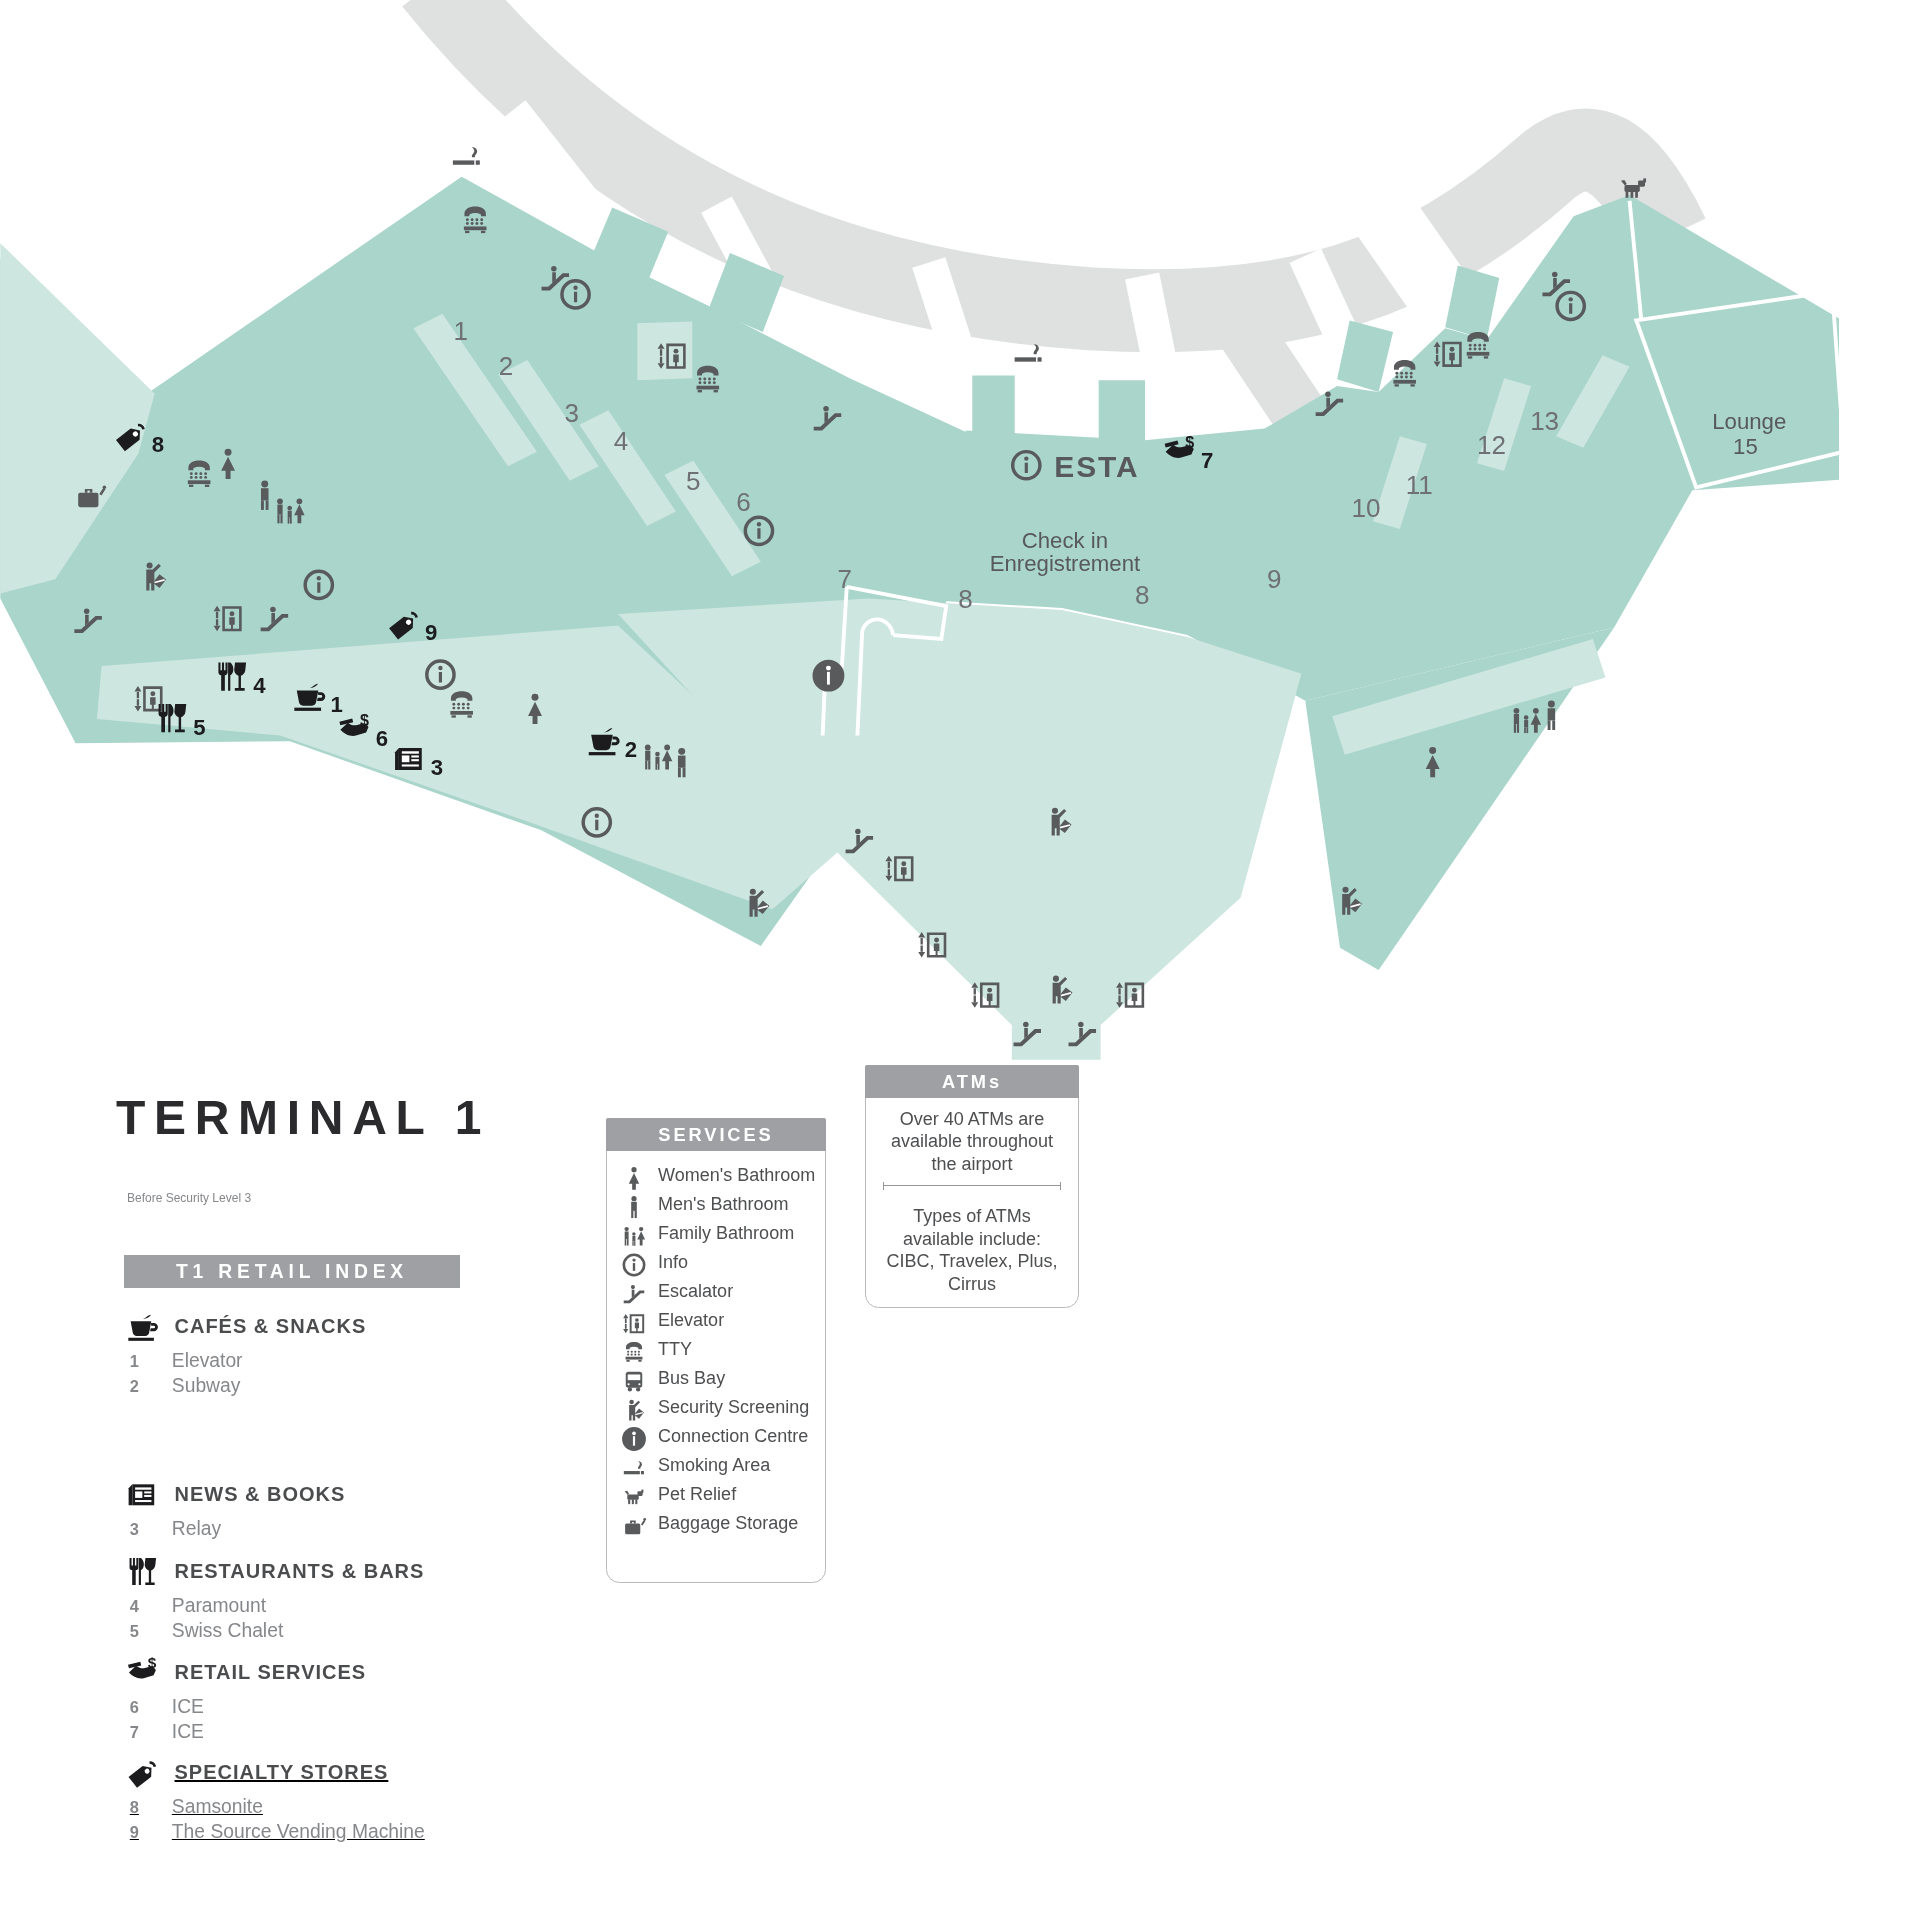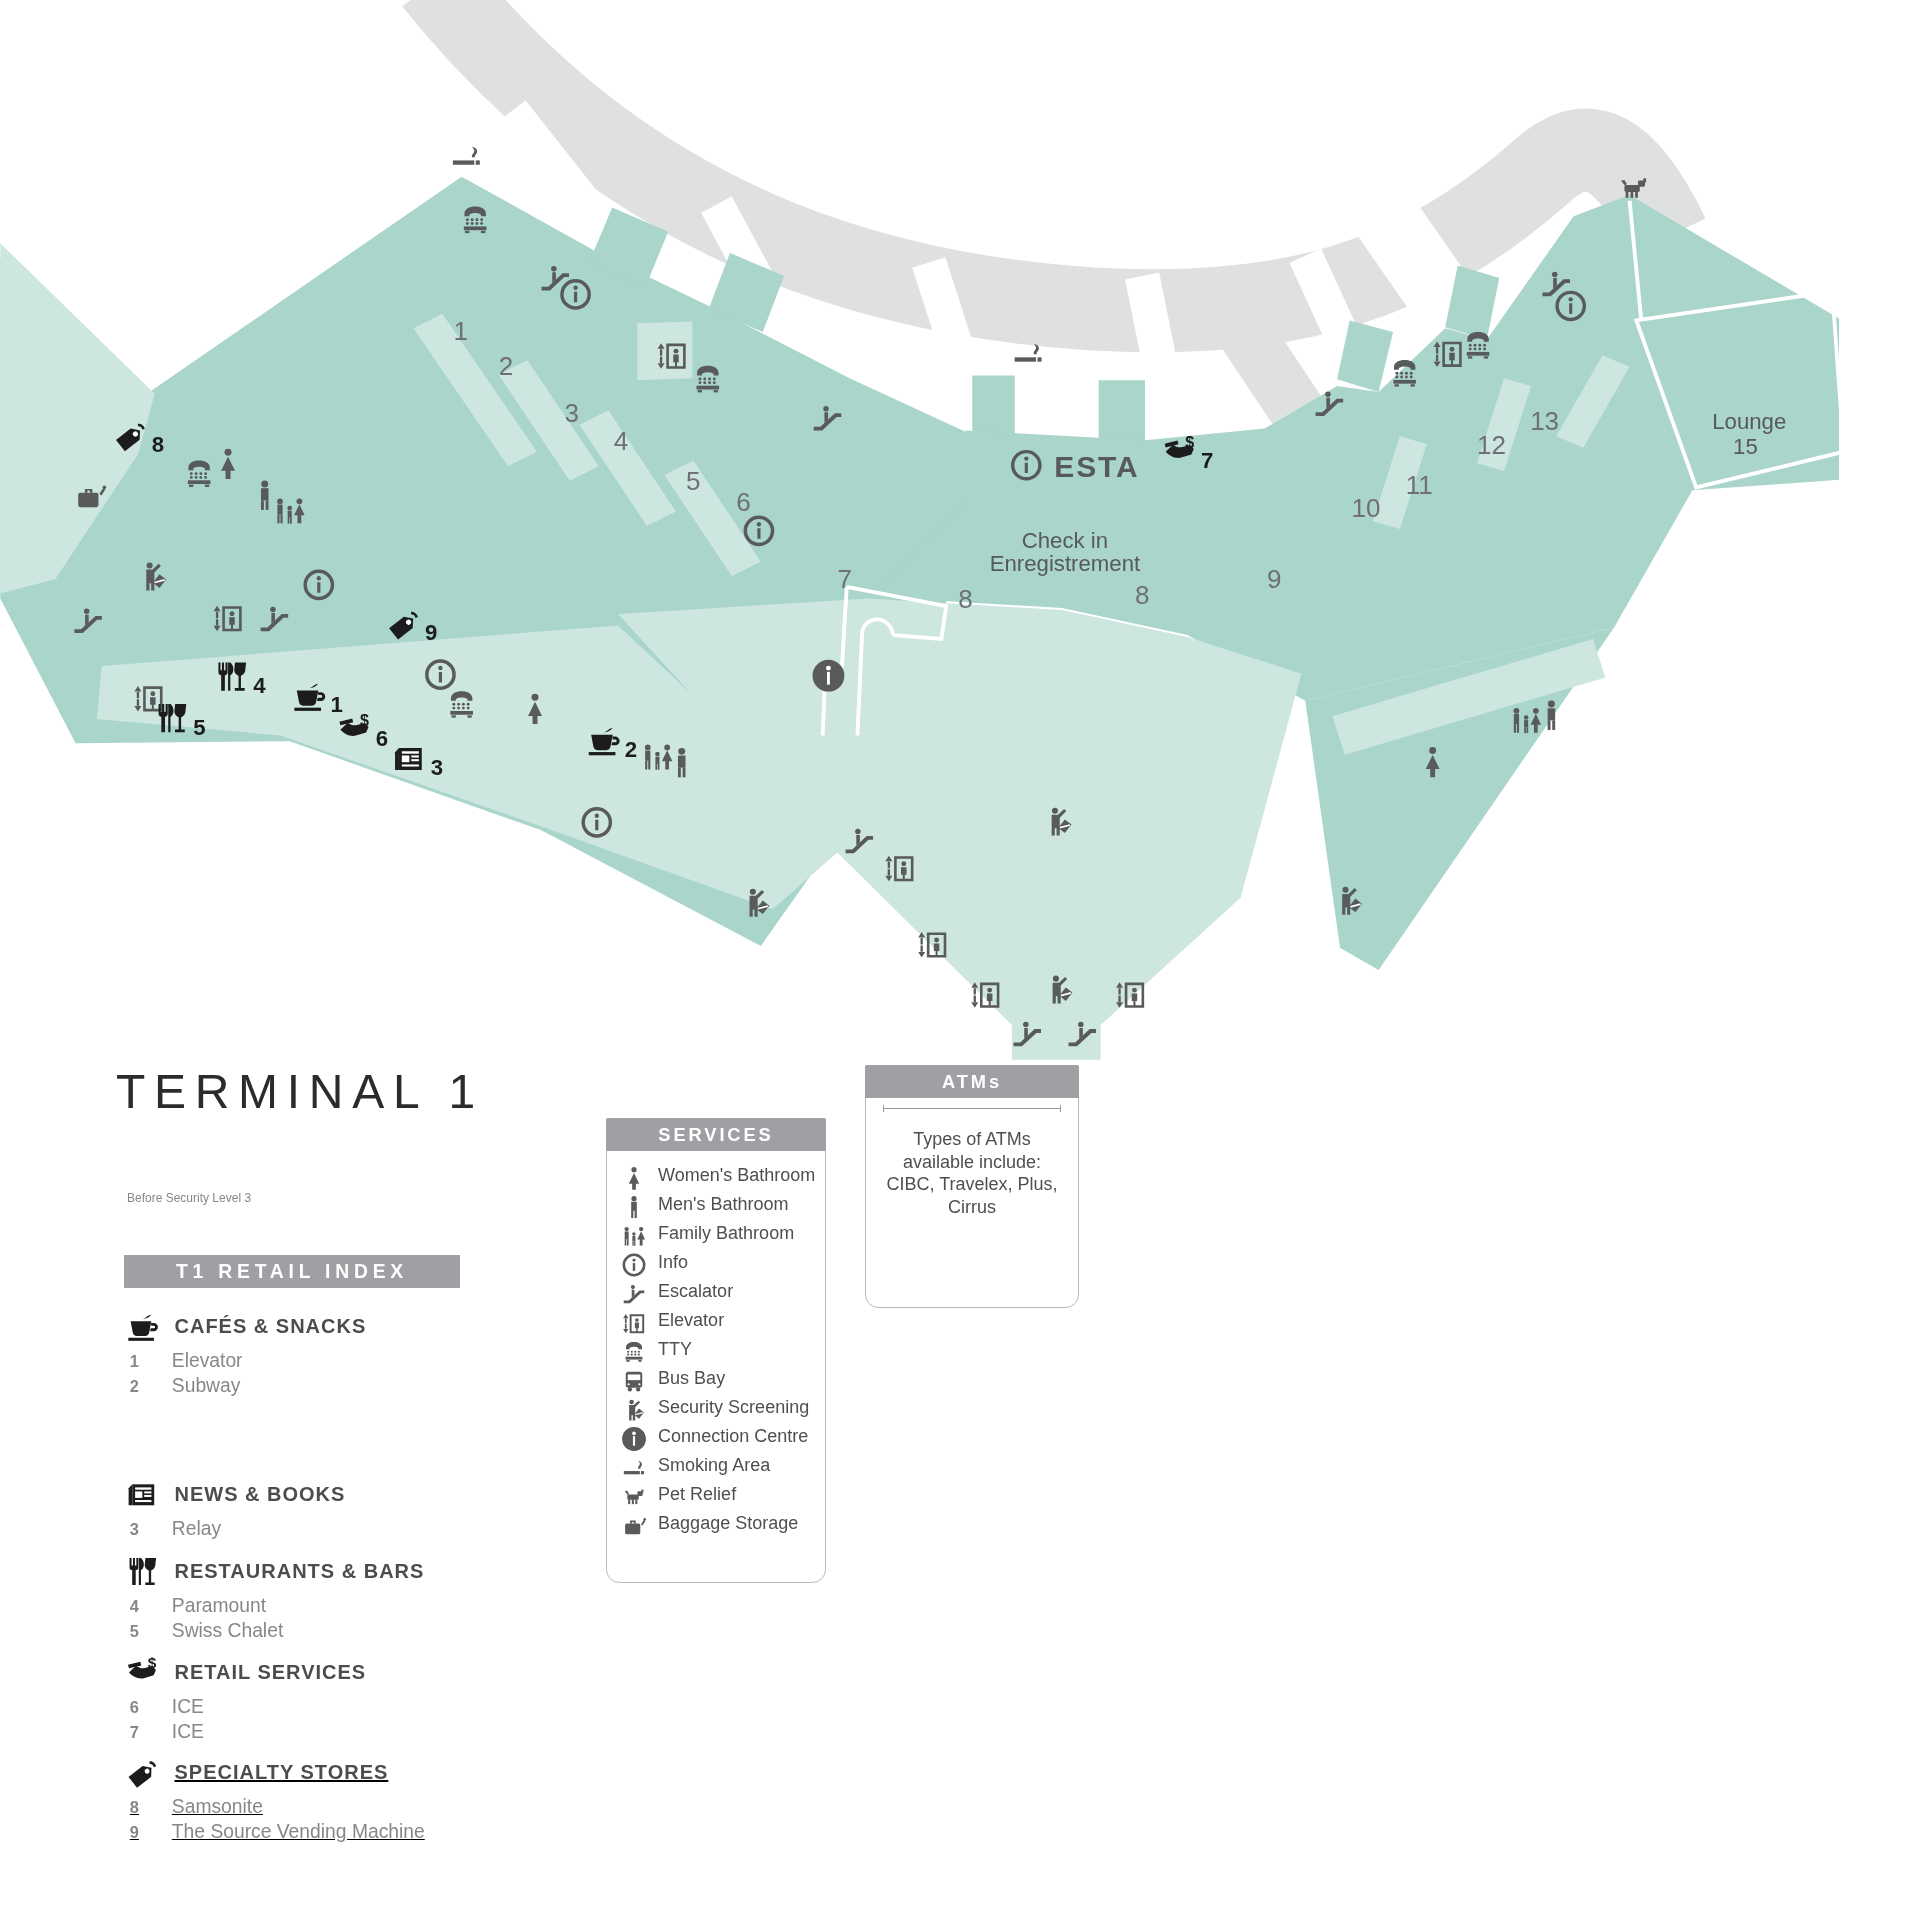--- a/index.html
+++ b/index.html
@@ -3,21 +3,21 @@
 <meta charset="utf-8">
 <style>
   html,body{margin:0;padding:0;background:#fff;}
   body{width:1931px;height:1931px;position:relative;font-family:"Liberation Sans",sans-serif;overflow:hidden;}
   #map{position:absolute;left:0;top:0;}
   .mapnum{font-size:27px;fill:#6f7073;}
   .maptext{font-size:23px;fill:#58595b;}
   .esta{font-size:31px;font-weight:bold;fill:#58595b;letter-spacing:2px;}
   .mlabel{font-size:23px;font-weight:bold;fill:#1c1c1e;}
   
-  #page-title{position:absolute;left:116px;top:1064px;font-size:48px;font-weight:400;letter-spacing:8.7px;color:#2b2b2d;text-align:center;}
+  #page-title{position:absolute;left:116px;top:1090px;font-size:48px;font-weight:700;letter-spacing:8.7px;color:#2b2b2d;text-align:center;}
   #page-subtitle{position:absolute;left:127px;top:1191px;font-size:12px;color:#85878a;}
   #retail-bar{position:absolute;left:124px;top:1255px;width:336px;height:33px;background:#9ea0a3;color:#fff;
     font-size:19.3px;font-weight:bold;letter-spacing:4.8px;display:flex;align-items:center;justify-content:center;}
   
   .rgroup{position:absolute;left:124px;width:406px;}
   .rgroup .ghead{display:flex;align-items:center;gap:13.5px;height:33px;margin-top:24px;}
   .rgroup .ghead svg{width:37px;height:37px;color:#1c1c1e;flex:0 0 37px;}
   .rgroup .gtitle{font-size:20px;font-weight:bold;color:#4b4c4e;letter-spacing:1px;}
   .ritem{display:flex;height:25px;align-items:center;}
   .ritem .rnum{width:42px;padding-left:5.8px;font-size:16.4px;font-weight:bold;color:#85878a;}
@@ -514,16 +514,17 @@
         <svg viewBox="0 0 24 24" style="color: rgb(89, 90, 92);">
           <use href="#sym-baggage-storage"></use>
         </svg>
         <span class="slabel">Baggage Storage</span>
       </div>
     </div>
 </div>
 
 <div id="atms-panel" class="panel">
   <div class="phead">ATMs</div>
+  <div class="atext">Over 40 ATMs are available throughout the airport</div>
   <div class="adivider"></div>
   <div class="atext">Types of ATMs available include: CIBC, Travelex, Plus, Cirrus</div>
 </div>
 
 
 </body></html>

